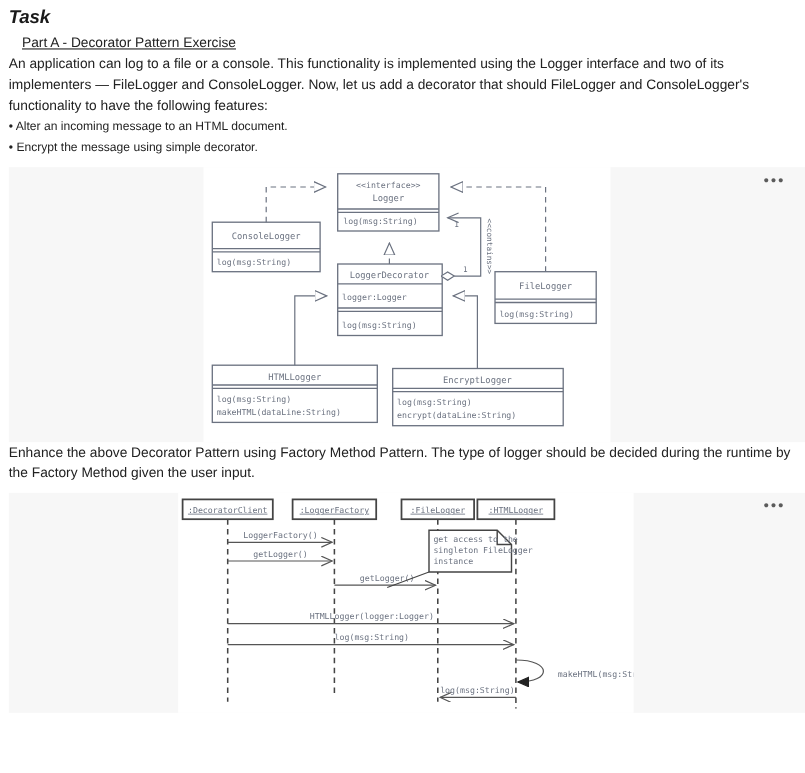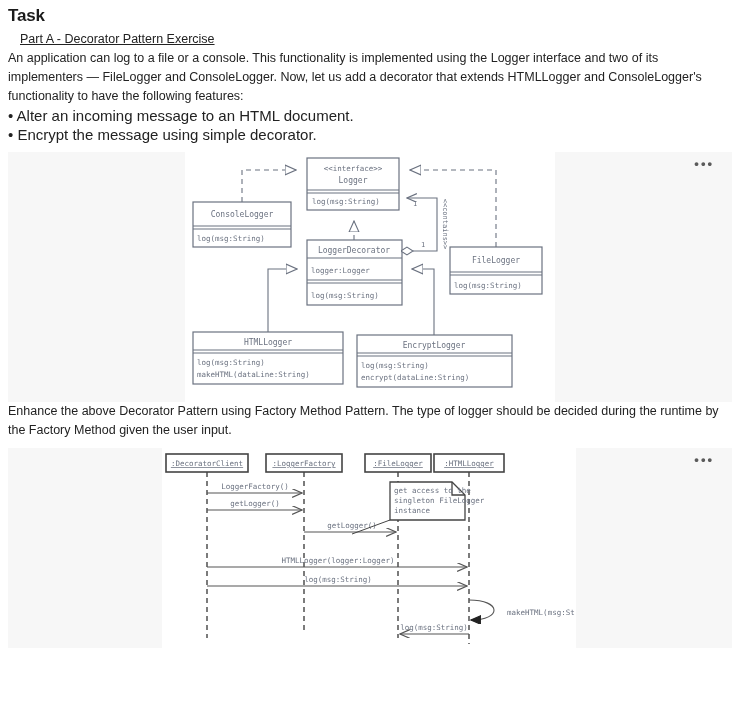--- a/index.html
+++ b/index.html
@@ -16,35 +16,36 @@
     overflow: hidden;
   }
   .page { padding: 4px 8px 0 8px; }
 
   h1.task-title {
     font-size: 17px;
     font-weight: bold;
     margin: 2px 0 6px 0;
     letter-spacing: -0.2px;
     color: #1a1a1a;
+    font-style: italic;
   }
   .subtitle {
     font-size: 12.5px;
     text-decoration: underline;
     margin: 0 0 3px 12px;
     color: #222;
   }
   p.body-text {
     font-size: 12.5px;
     line-height: 19px;
     margin: 0;
     color: #222;
   }
   .bullet {
-    font-size: 15px;
+    font-size: 11px;
     line-height: 19px;
     margin: 0;
     color: #222;
   }
 
   
   .figure-frame {
     position: relative;
     background: #f7f7f7;
     box-sizing: border-box;
@@ -80,21 +81,21 @@
 <body>
 
 <div class="page">
 
   <h1 class="task-title">Task</h1>
 
   <div class="subtitle">
     <span>Part A - Decorator Pattern Exercise</span>
   </div>
 
-  <p class="body-text">An application can log to a file or a console. This functionality is implemented using the Logger interface and two of its implementers — FileLogger and ConsoleLogger. Now, let us add a decorator that extends HTMLLogger and ConsoleLogger's functionality to have the following features:</p>
+  <p class="body-text">An application can log to a file or a console. This functionality is implemented using the Logger interface and two of its implementers — FileLogger and ConsoleLogger. Now, let us add a decorator that should FileLogger and ConsoleLogger's functionality to have the following features:</p>
   <div class="bullet">• Alter an incoming message to an HTML document.</div>
   <div class="bullet">• Encrypt the message using simple decorator.</div>
 
   <div class="figure-frame" id="fig1">
     <div class="dots">•••</div>
     <div class="figure-canvas">
       <svg width="370" height="250" viewBox="0 0 370 250">
         <defs>
           <marker id="hollowTri" markerWidth="11" markerHeight="11" refX="10" refY="5.5" orient="auto">
             <path d="M0,1 L10,5.5 L0,10 z" fill="#ffffff" stroke="#6b7280" stroke-width="1"></path>

